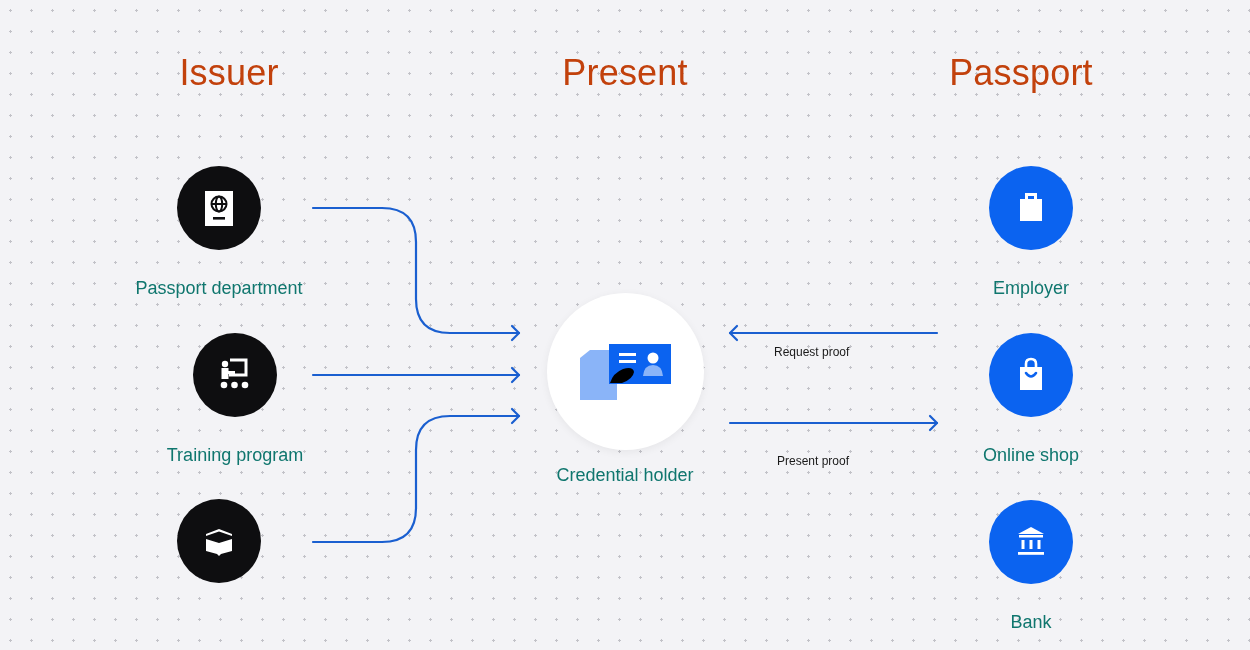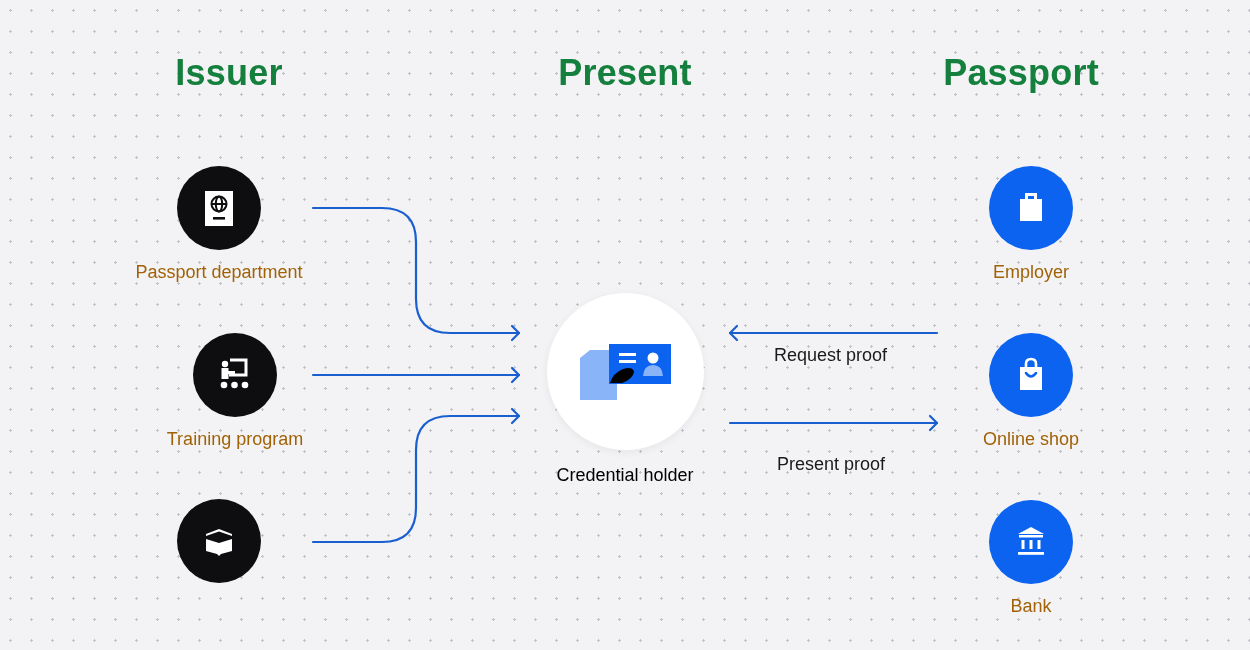--- a/index.html
+++ b/index.html
@@ -7,43 +7,43 @@
       width: 1250px; height: 650px; overflow: hidden; position: relative;
       background-color: #f3f3f6;
       background-image: radial-gradient(circle, #c2c2c8 1px, transparent 1.3px);
       background-size: 21px 21px;
       background-position: 0px 0px;
       font-family: "Liberation Sans", sans-serif;
       color: #111111;
     }
     .col-title {
       position: absolute; top: 52px; width: 260px; text-align: center;
-      font-size: 36px; font-weight: bold; letter-spacing: 0.2px; color: #15803d;
+      font-size: 36px; font-weight: normal; letter-spacing: 0.2px; color: #c2410c;
     }
     .node { position: absolute; width: 200px; text-align: center; }
     .circle {
       width: 84px; height: 84px; border-radius: 50%;
       margin: 0 auto; display: flex; align-items: center; justify-content: center;
     }
     .circle.dark { background: #0e0e10; }
     .circle.blue { background: #0b63f0; }
     .label {
-      margin-top: 12px; font-size: 18px; color: #a16207; white-space: nowrap;
+      margin-top: 28px; font-size: 18px; color: #0f766e; white-space: nowrap;
     }
     .holder-circle {
       position: absolute; left: 547px; top: 293px; width: 157px; height: 157px;
       border-radius: 50%; background: #ffffff;
       box-shadow: 0 2px 8px rgba(0,0,0,0.06);
     }
     .holder-label {
       position: absolute; left: 525px; top: 465px; width: 200px; text-align: center;
-      font-size: 18px; color: #000000;
+      font-size: 18px; color: #0f766e;
     }
     .edge-label {
-      position: absolute; font-size: 18px; color: #1a1a1a; white-space: nowrap;
+      position: absolute; font-size: 12px; color: #1a1a1a; white-space: nowrap;
     }
     svg.arrows { position: absolute; left: 0; top: 0; }
   </style>
 </head>
 <body>
 
 <div class="col-title" style="left:99px;">Issuer</div>
 <div class="col-title" style="left:495px;">Present</div>
 <div class="col-title" style="left:891px;">Passport</div>
 

